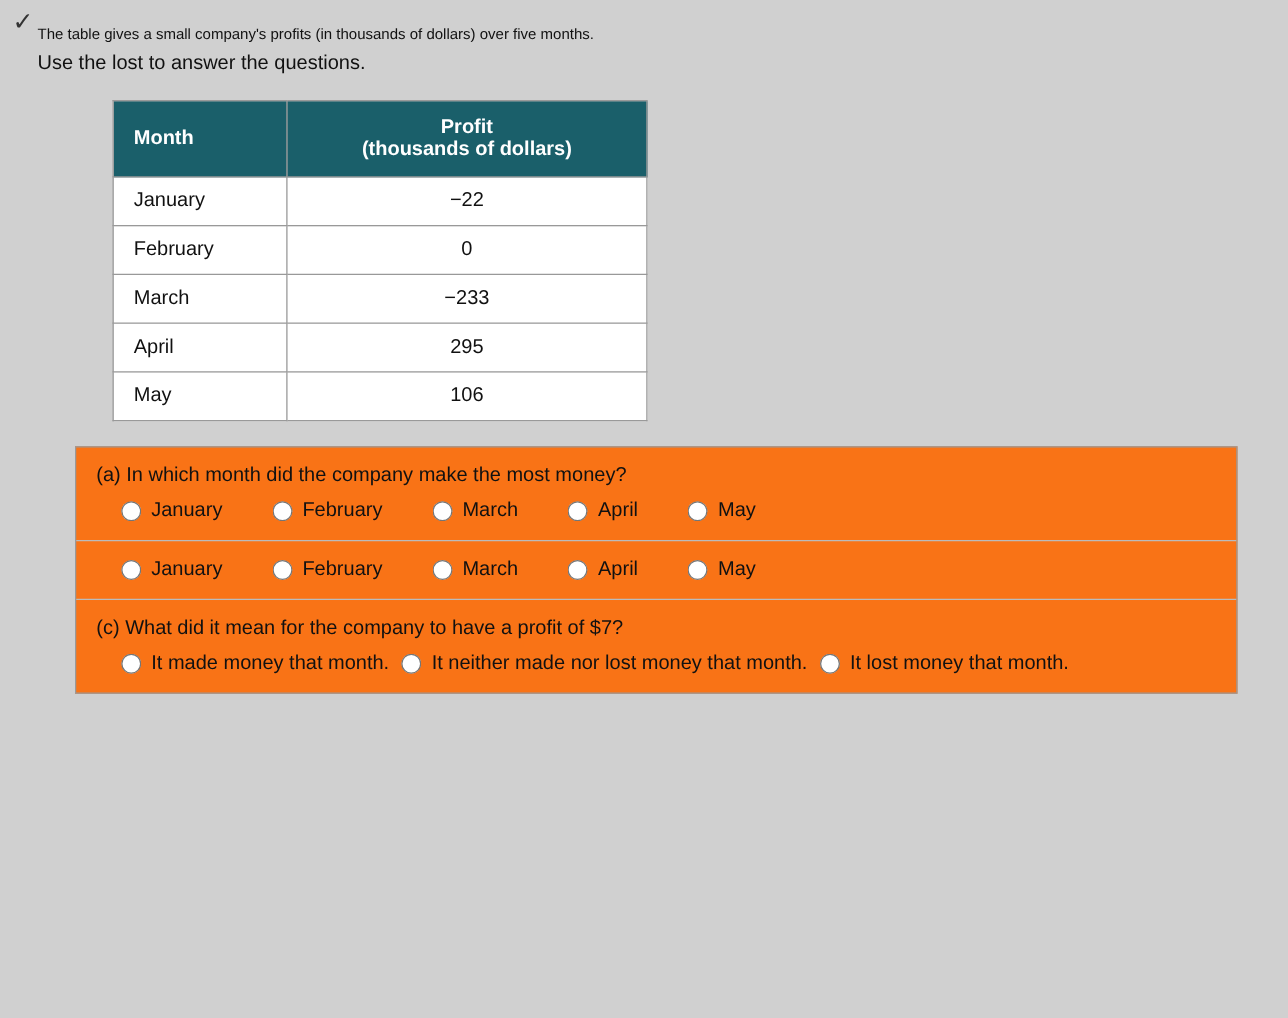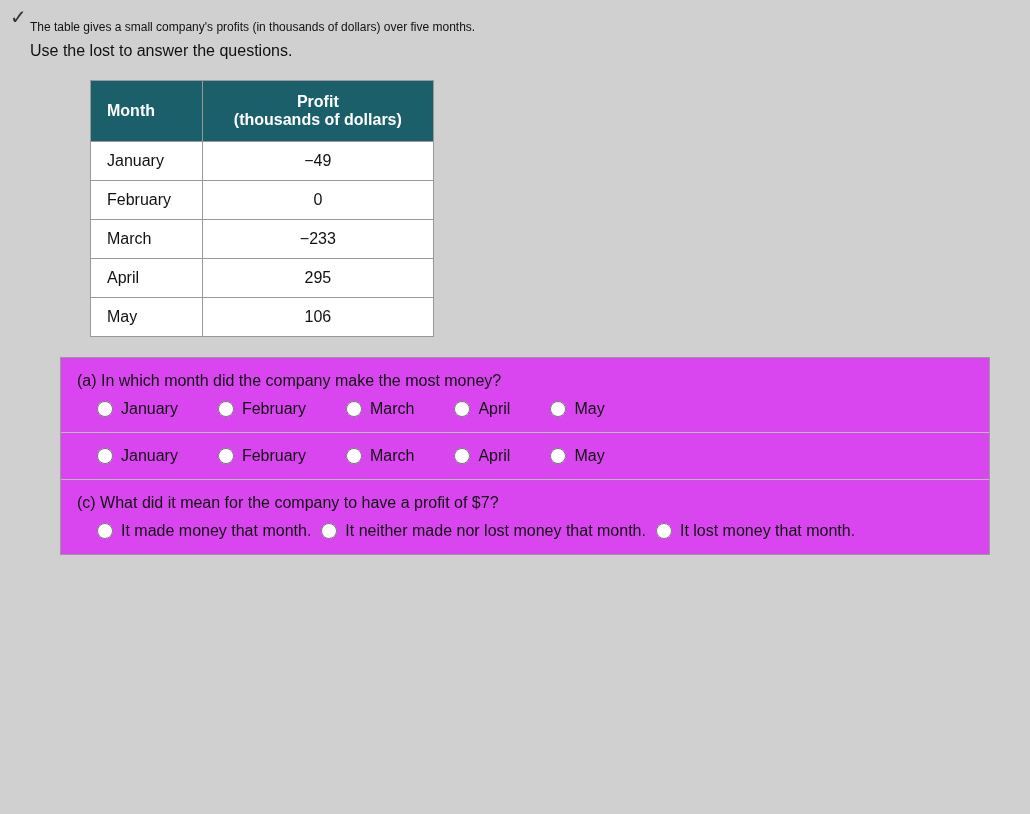--- a/index.html
+++ b/index.html
@@ -25,21 +25,21 @@
       color: #111;
     }
 
     .table-container {
       margin-left: 60px;
       margin-bottom: 20px;
     }
 
     table.profit-table {
       border-collapse: collapse;
-      width: 344px;
+      width: 428px;
     }
 
     table.profit-table th {
       background-color: #1a5f6a;
       color: #fff;
       padding: 12px 16px;
       text-align: center;
       font-weight: bold;
       border: 1px solid #999;
     }
@@ -57,21 +57,21 @@
     table.profit-table td.month-cell {
       text-align: left;
     }
 
     table.profit-table td.profit-cell {
       text-align: center;
     }
 
     .questions-container {
       border: 1px solid #999;
-      background-color: #d946ef;
+      background-color: #f97316;
       margin-left: 30px;
       margin-right: 10px;
     }
 
     .question-section {
       padding: 14px 16px;
       border-bottom: 1px solid #bbb;
     }
 
     .question-section:last-child {
@@ -134,21 +134,21 @@
   <table class="profit-table">
     <thead>
       <tr>
         <th class="month-header">Month</th>
         <th>Profit<br>(thousands of dollars)</th>
       </tr>
     </thead>
     <tbody id="table-body">
     <tr>
           <td class="month-cell">January</td>
-          <td class="profit-cell">−49</td>
+          <td class="profit-cell">−22</td>
         </tr>
         <tr>
           <td class="month-cell">February</td>
           <td class="profit-cell">0</td>
         </tr>
         <tr>
           <td class="month-cell">March</td>
           <td class="profit-cell">−233</td>
         </tr>
         <tr>

